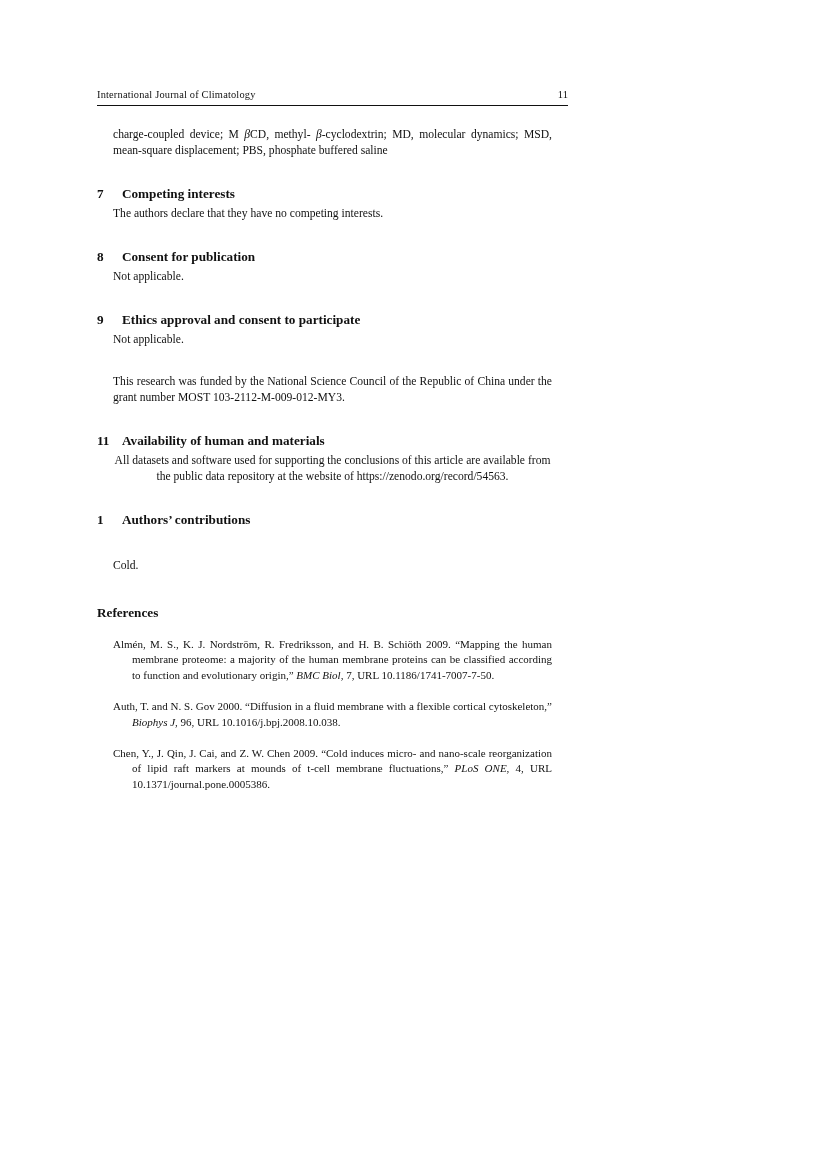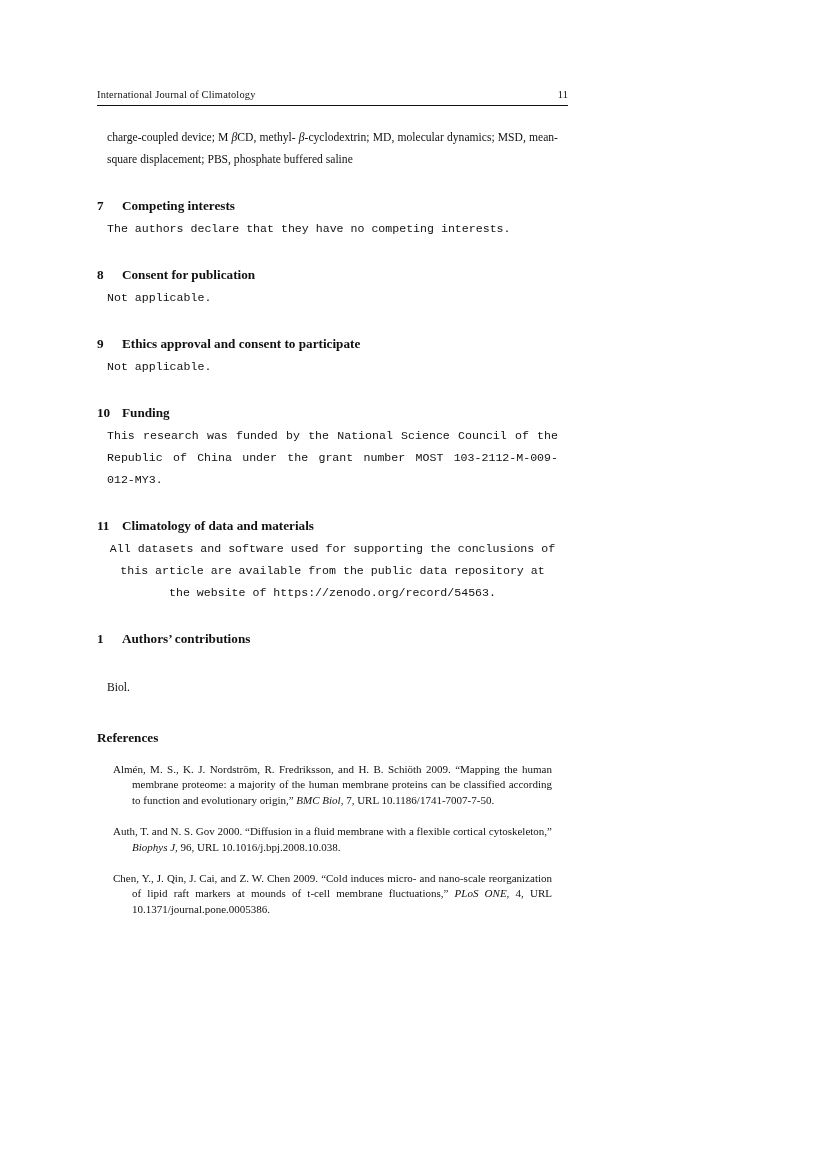--- a/index.html
+++ b/index.html
@@ -47,24 +47,24 @@
     position: absolute;
     left: 0;
     right: 0;
     top: 17px;
     border-top: 1.1px solid #111111;
   }
 
   
   .para {
     font-size: 11.6px;
-    line-height: 22px;
+    line-height: 16px;
     text-align: justify;
     text-justify: inter-word;
-    margin: 10px;
+    margin: 16px;
     hyphens: manual;
   }
   .abbrev {
     margin-top: 17px;
   }
 
   
   .heading {
     font-weight: bold;
     font-size: 13.2px;
@@ -80,21 +80,20 @@
     font-weight: bold;
     font-size: 13.2px;
     line-height: 17px;
     margin: 0;
   }
   .sec {
     margin-top: 26px;
   }
   .sec > .para {
     margin-top: 4px;
-    font-family: Liberation Mono, monospace;
   }
   .sec-ack {
     margin-top: 30px;
   }
   .sec-refs {
     margin-top: 30px;
   }
 
   
   .refs {
@@ -147,44 +146,40 @@
 
   <div class="sec">
     <h2 class="heading">
       <span class="num">9</span>
       <span>Ethics approval and consent to participate</span>
     </h2>
     <p class="para">Not applicable.</p>
   </div>
 
   <div class="sec">
-    <h2 class="heading">
-      <span class="num">10</span>
-      <span>Funding</span>
-    </h2>
     <p class="para">This research was funded by the National Science Council of the Republic of China under the grant number MOST 103-2112-M-009-012-MY3.</p>
   </div>
 
   <div class="sec">
     <h2 class="heading">
       <span class="num">11</span>
-      <span>Climatology of data and materials</span>
+      <span>Availability of human and materials</span>
     </h2>
     <p class="para" style="text-align:center;">All datasets and software used for supporting the conclusions of this article are available from the public data repository at the website of https://zenodo.org/record/54563.</p>
   </div>
 
   <div class="sec">
     <h2 class="heading">
       <span class="num">1</span>
       <span>Authors’ contributions</span>
     </h2>
   </div>
 
   <div class="sec-ack">
-    <p class="para" style="margin-top:4px;">Biol.</p>
+    <p class="para" style="margin-top:4px;">Cold.</p>
   </div>
 
   <div class="sec-refs">
     <h2 class="heading-plain">References</h2>
     <div class="refs">
 
       <p class="ref"><span>Almén, M. S., K. J. Nordström, R. Fredriksson, and H. B. Schiöth 2009. </span><span>“Mapping the human membrane proteome: a majority of the human membrane proteins can be classified according to function and evolutionary origin,” </span><i>BMC Biol</i><span>, 7, URL 10.1186/1741-7007-7-50.</span></p>
 
       <p class="ref"><span>Auth, T. and N. S. Gov 2000. </span><span>“Diffusion in a fluid membrane with a flexible cortical cytoskeleton,” </span><i>Biophys J</i><span>, 96, URL 10.1016/j.bpj.2008.10.038.</span></p>
 

